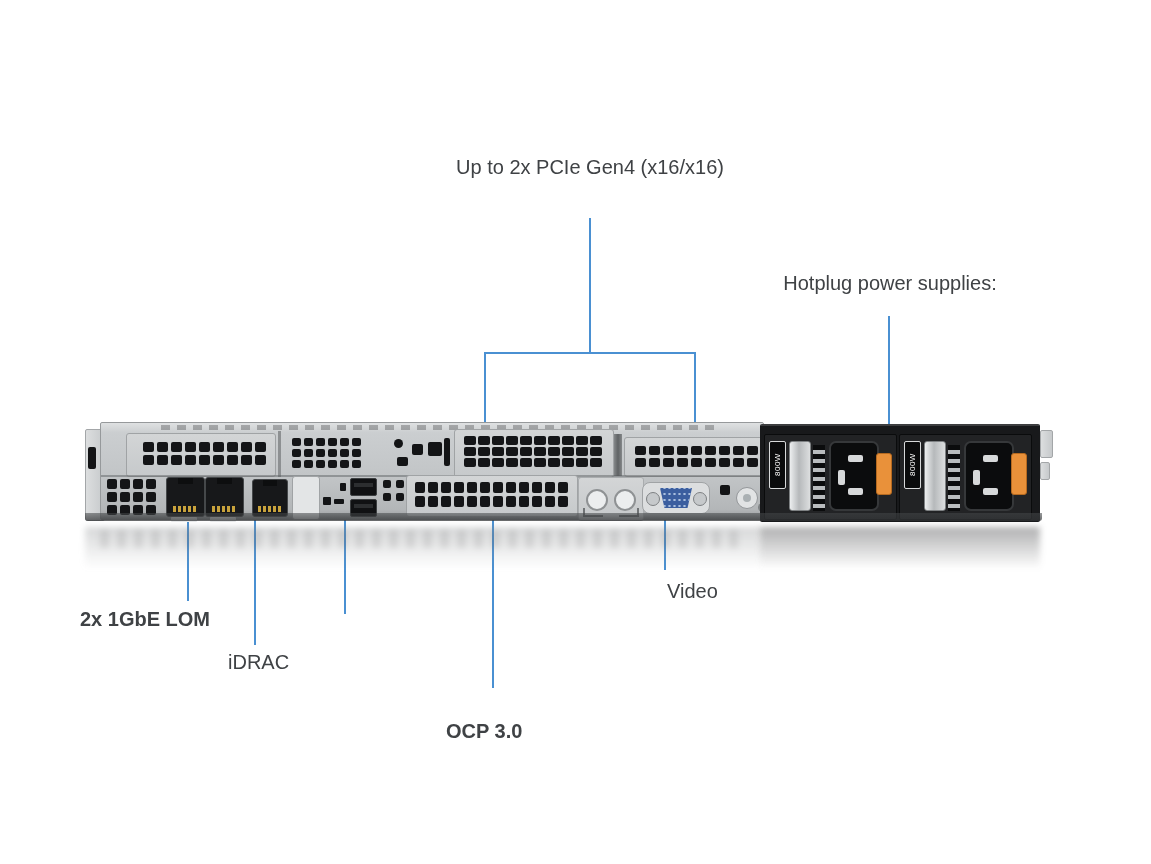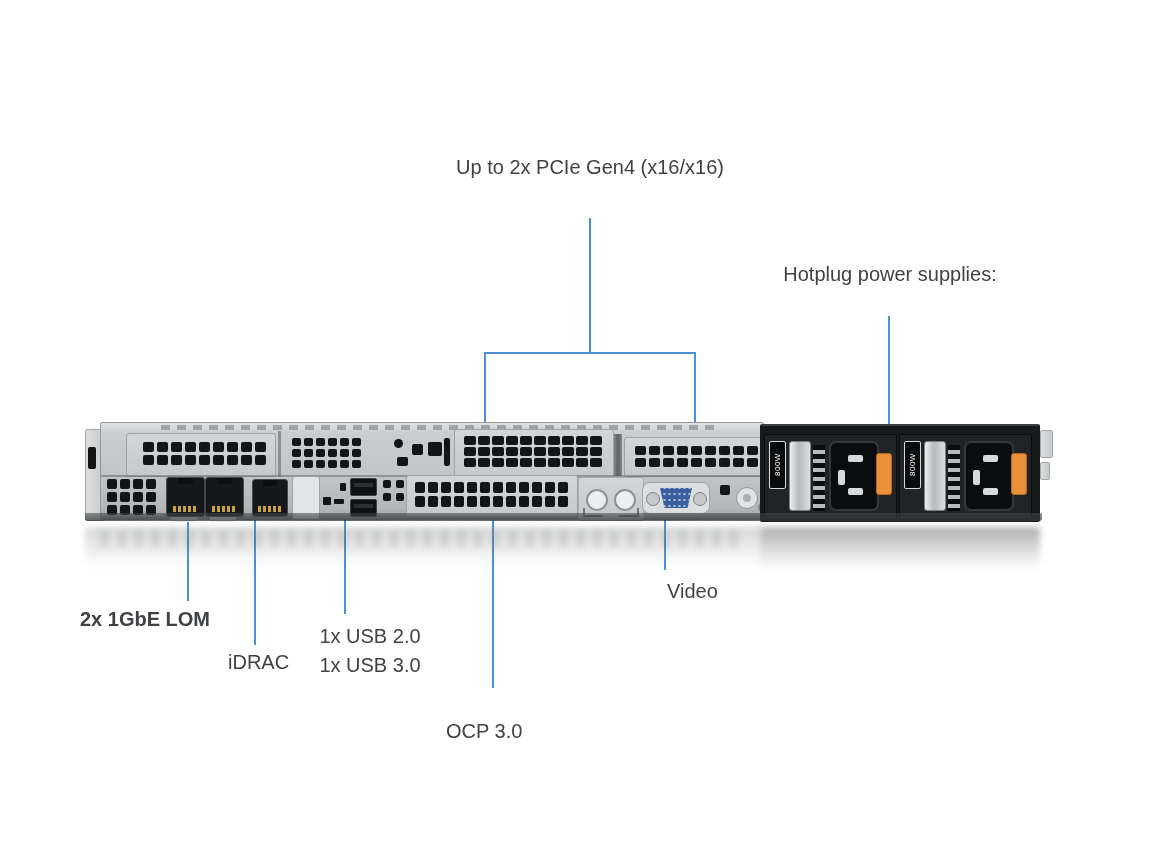--- a/index.html
+++ b/index.html
@@ -52,36 +52,32 @@
   
   .refl{position:absolute;filter:blur(3px);}
 </style>
 </head>
 <body>
 
 <div id="canvas">
 
   <div class="callout center" style="left:380px;top:153px;width:420px;">Up to 2x PCIe Gen4 (x16/x16)</div>
 
-  <div class="callout center" style="left:740px;top:260px;width:300px;">
+  <div class="callout center" style="left:740px;top:269px;width:300px;">
     <div>Hotplug power supplies:</div>
   </div>
 
   <div class="callout" style="left:80px;top:605px;font-weight:bold;">2x 1GbE LOM</div>
 
   <div class="callout" style="left:228px;top:648px;">iDRAC</div>
 
-  <div class="callout center" style="left:305px;top:622px;width:130px;">
-    <div>1x USB 2.0</div>
-    <div>1x USB 3.0</div>
-  </div>
 
   <div class="callout" style="left:667px;top:577px;">Video</div>
 
-  <div class="callout" style="left:446px;top:717px;">OCP 3.0</div>
+  <div class="callout" style="left:446px;top:717px;font-weight:bold;">OCP 3.0</div>
 
   <div class="line" style="left:589px;top:218px;width:2px;height:136px;"></div>
   <div class="line" style="left:484px;top:352px;width:212px;height:2px;"></div>
   <div class="line" style="left:484px;top:352px;width:2px;height:90px;"></div>
   <div class="line" style="left:694px;top:352px;width:2px;height:90px;"></div>
   <div class="line" style="left:888px;top:316px;width:2px;height:162px;"></div>
   <div class="line" style="left:187px;top:487px;width:2px;height:114px;"></div>
   <div class="line" style="left:254px;top:492px;width:2px;height:153px;"></div>
   <div class="line" style="left:344px;top:490px;width:2px;height:124px;"></div>
   <div class="line" style="left:664px;top:512px;width:2px;height:58px;"></div>

